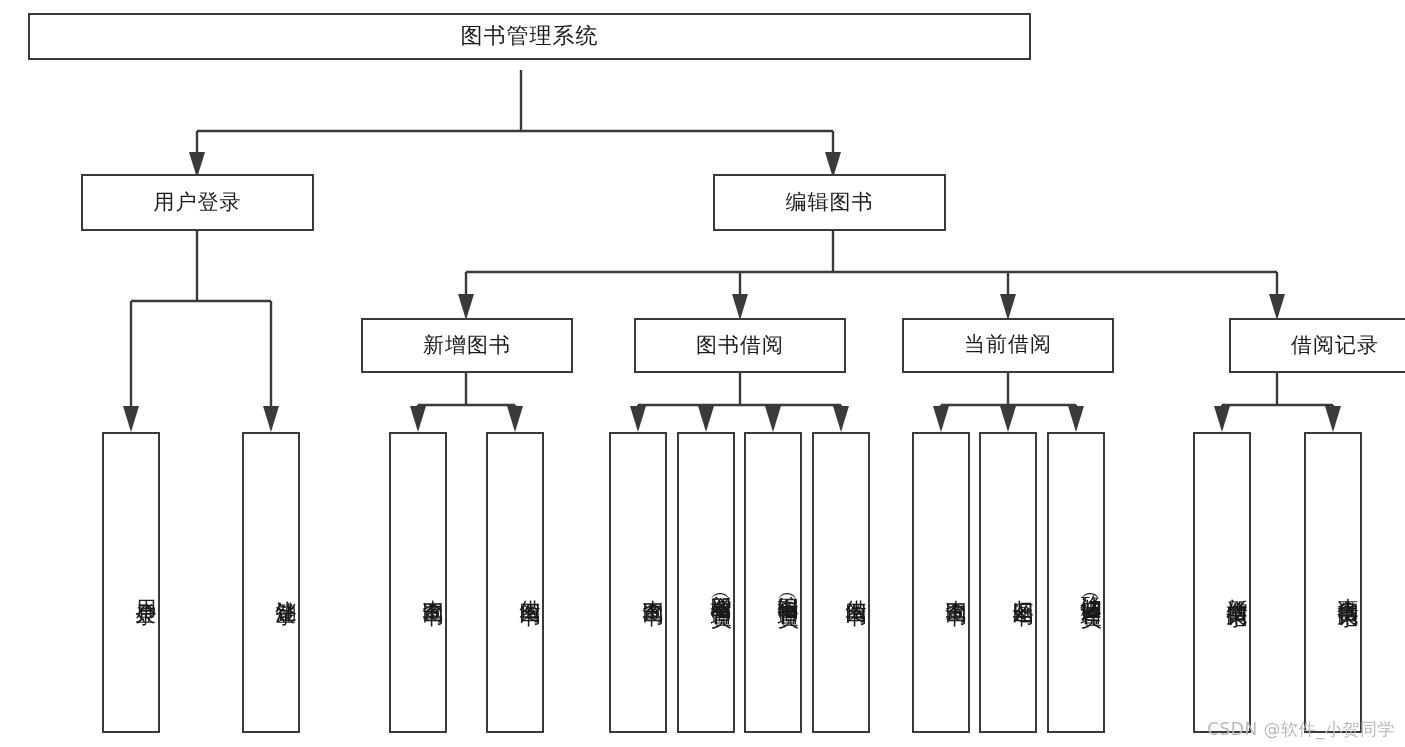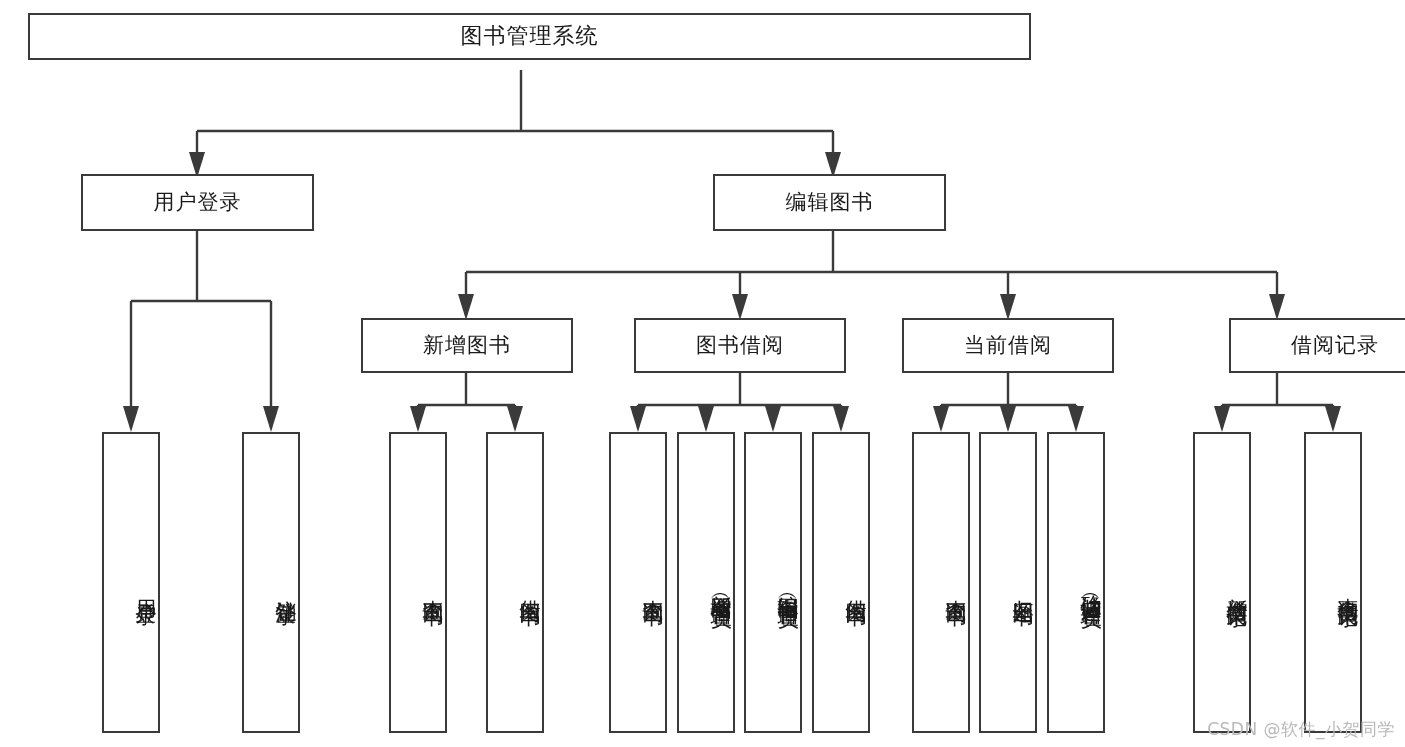--- a/index.html
+++ b/index.html
@@ -128,21 +128,21 @@
   <div class="node horiz" style="left:713px;top:174px;width:233px;height:57px;">
     <span>编辑图书</span>
   </div>
 
   <div class="node horiz" style="left:361px;top:318px;width:212px;height:55px;">
     <span>新增图书</span>
   </div>
   <div class="node horiz" style="left:634px;top:318px;width:212px;height:55px;">
     <span>图书借阅</span>
   </div>
-  <div class="node horiz" style="left:902px;top:318px;width:212px;height:55px;">
+  <div class="node horiz" style="left:902px;top:318px;width:212px;height:55px;font-family:Liberation Mono, monospace;">
     <span>当前借阅</span>
   </div>
   <div class="node horiz" style="left:1229px;top:318px;width:212px;height:55px;">
     <span>借阅记录</span>
   </div>
 
   <div class="node vert" style="left:102px;top:432px;width:58px;height:301px;">
     <span>用户登录</span>
   </div>
   <div class="node vert" style="left:242px;top:432px;width:58px;height:301px;">

